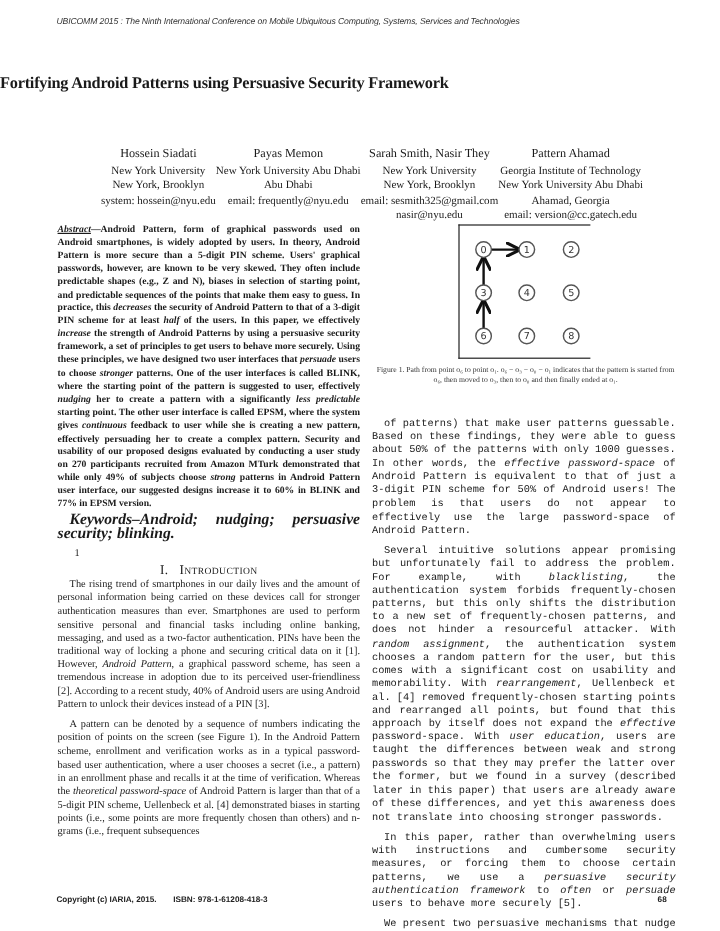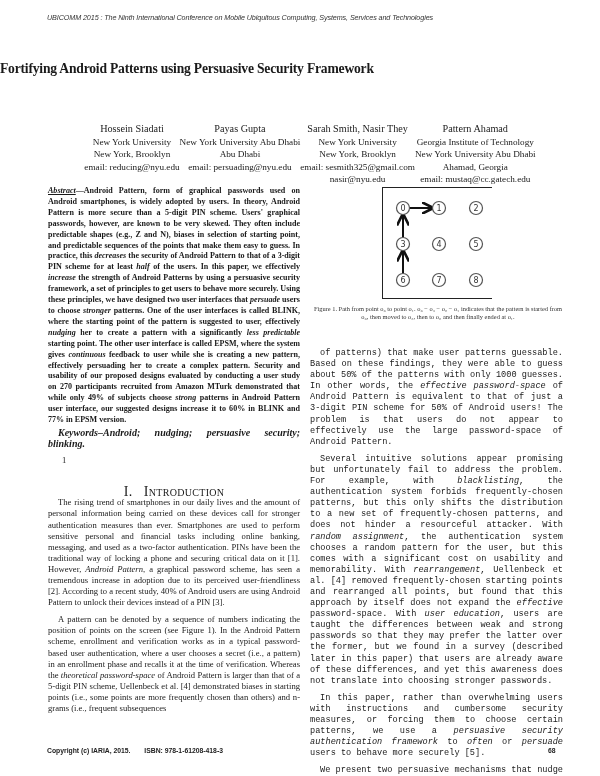--- a/index.html
+++ b/index.html
@@ -7,23 +7,23 @@
   .running-head { position: absolute; left: 47px; top: 13px; font-family: "Liberation Sans", sans-serif; font-style: italic; font-size: 7.2px; color: #333; letter-spacing: -0.1px; white-space: nowrap; }
   .title { position: absolute; left: 0; width: 584px; top: 61px; text-align: left; font-weight: bold; font-size: 13.6px; letter-spacing: -0.2px; }
   .authors { position: absolute; left: 50px; top: 103px; width: 520px; display: flex; justify-content: center; font-size: 9.2px; line-height: 12.2px; margin-top: 20px; }
   .author { text-align: center; white-space: nowrap; }
   .author .name { font-size: 10.2px; margin-bottom: 1px; }
   .col { position: absolute; top: 186px; font-size: 8.6px; line-height: 11.1px; text-align: justify; }
   .col-left { left: 48px; width: 252px; }
   .abstract { font-weight: bold; font-size: 8.05px; line-height: 10.9px; }
   .abstract i { font-weight: bold; }
   .abstract .lead { font-style: italic; text-decoration: underline; }
-  .keywords { font-style: italic; font-weight: bold; font-size: 10px; margin-top: 1px; text-indent: 10px; }
+  .keywords { font-style: italic; font-weight: bold; font-size: 13px; margin-top: 1px; text-indent: 10px; }
   .stray { font-size: 8.6px; margin-top: 6px; margin-left: 14px; }
-  .section-head { text-align: center; margin-top: 20px; margin-bottom: 0px; font-size: 14px; letter-spacing: 0.3px; }
+  .section-head { text-align: center; margin-top: 4px; margin-bottom: 0px; font-size: 11px; letter-spacing: 0.3px; }
   .section-head .sc { font-variant: small-caps; }
   p { margin: 0; text-indent: 10px; }
   p + p { margin-top: 6px; }
   .figure { position: absolute; left: 382px; top: 187px; width: 110px; height: 112px; border: 1.2px solid #222; border-right: none; box-sizing: border-box; }
   .figure svg { position: absolute; left: 0; top: 0; }
   .caption { position: absolute; left: 312px; top: 305px; width: 252px; text-align: center; font-size: 6.4px; line-height: 8.2px; color: #333; }
   .right-body { position: absolute; left: 310px; top: 348px; width: 253px; font-size: 8.6px; line-height: 11.1px; text-align: justify; font-family: Liberation Mono, monospace; }
   .footer { position: absolute; left: 47px; top: 747px; font-family: "Liberation Sans", sans-serif; font-weight: bold; font-size: 6.8px; color: #222; white-space: nowrap; }
   .footer .isbn { margin-left: 12px; }
   .page-num { position: absolute; left: 548px; top: 747px; font-family: "Liberation Sans", sans-serif; font-weight: bold; font-size: 6.8px; color: #222; }
@@ -33,41 +33,41 @@
 
 <div class="running-head">UBICOMM 2015 : The Ninth International Conference on Mobile Ubiquitous Computing, Systems, Services and Technologies</div>
 
 <div class="title">Fortifying Android Patterns using Persuasive Security Framework</div>
 
 <div class="authors" id="authors">
     <div class="author">
       <div class="name">Hossein Siadati</div>
       <div>New York University</div>
       <div>New York, Brooklyn</div>
-      <div>email: reducing@nyu.edu</div>
+      <div>system: hossein@nyu.edu</div>
     </div>
     <div class="author">
-      <div class="name">Payas Gupta</div>
+      <div class="name">Payas Memon</div>
       <div>New York University Abu Dhabi</div>
       <div>Abu Dhabi</div>
-      <div>email: persuading@nyu.edu</div>
+      <div>email: frequently@nyu.edu</div>
     </div>
     <div class="author">
       <div class="name">Sarah Smith, Nasir They</div>
       <div>New York University</div>
       <div>New York, Brooklyn</div>
       <div>email: sesmith325@gmail.com</div>
       <div>nasir@nyu.edu</div>
     </div>
     <div class="author">
       <div class="name">Pattern Ahamad</div>
       <div>Georgia Institute of Technology</div>
       <div>New York University Abu Dhabi</div>
       <div>Ahamad, Georgia</div>
-      <div>email: mustaq@cc.gatech.edu</div>
+      <div>email: version@cc.gatech.edu</div>
     </div>
   </div>
 
 <div class="col col-left">
   <div class="abstract" id="abstract"><span class="lead">Abstract</span><span>—Android Pattern, form of graphical passwords used on Android smartphones, is widely adopted by users. In theory, Android Pattern is more secure than a 5-digit PIN scheme. Users' graphical passwords, however, are known to be very skewed. They often include predictable shapes (e.g., Z and N), biases in selection of starting point, and predictable sequences of the points that make them easy to guess. In practice, this </span><i>decreases</i><span> the security of Android Pattern to that of a 3-digit PIN scheme for at least </span><i>half</i><span> of the users. In this paper, we effectively </span><i>increase</i><span> the strength of Android Patterns by using a persuasive security framework, a set of principles to get users to behave more securely. Using these principles, we have designed two user interfaces that </span><i>persuade</i><span> users to choose </span><i>stronger</i><span> patterns. One of the user interfaces is called BLINK, where the starting point of the pattern is suggested to user, effectively </span><i>nudging</i><span> her to create a pattern with a significantly </span><i>less predictable</i><span> starting point. The other user interface is called EPSM, where the system gives </span><i>continuous</i><span> feedback to user while she is creating a new pattern, effectively persuading her to create a complex pattern. Security and usability of our proposed designs evaluated by conducting a user study on 270 participants recruited from Amazon MTurk demonstrated that while only 49% of subjects choose </span><i>strong</i><span> patterns in Android Pattern user interface, our suggested designs increase it to 60% in BLINK and 77% in EPSM version.</span></div>
   <div class="keywords">Keywords–Android; nudging; persuasive security; blinking.</div>
   <div class="stray">1</div>
   <div class="section-head">
     <span>I.</span>&nbsp;&nbsp;
     <span class="sc">Introduction</span>

